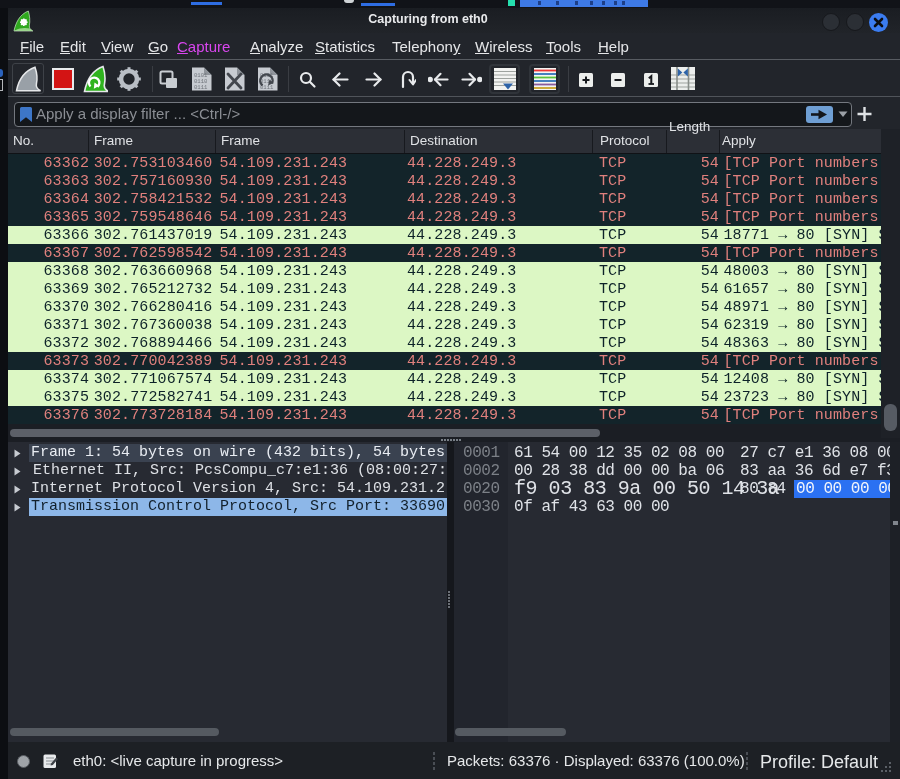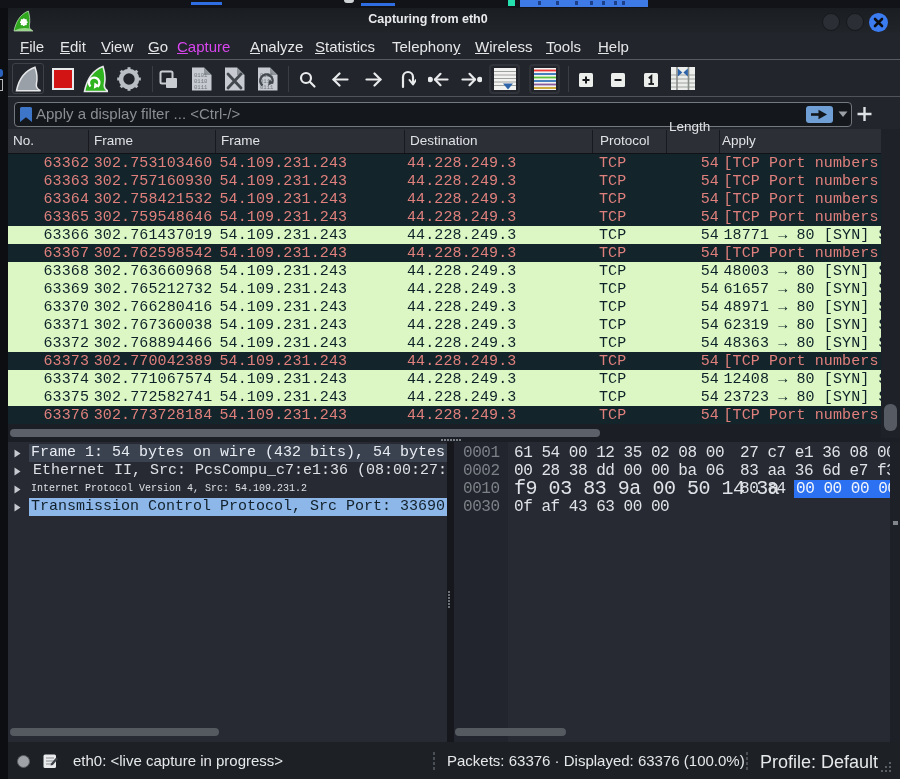--- a/index.html
+++ b/index.html
@@ -272,21 +272,21 @@
     <path d="M0.5,0.5 L6.5,4.5 L0.5,8.5 Z" fill="#c6cad0"></path>
   </svg>
 <div class="abs" style="left:31px;top:444px;width:416px;height:18px;overflow:hidden;font-size:15px;line-height:18px;color:#e8ecf2;white-space:pre;font-family:Liberation Mono,monospace;">Frame 1: 54 bytes on wire (432 bits), 54 bytes</div>
 <svg class="abs" style="left:14px;top:467px;" width="7" height="9" viewBox="0 0 7 9">
     <path d="M0.5,0.5 L6.5,4.5 L0.5,8.5 Z" fill="#c6cad0"></path>
   </svg>
 <div class="abs" style="left:31px;top:462px;width:416px;height:18px;overflow:hidden;font-size:15px;line-height:18px;color:#dde0e5;white-space:pre;font-family:Liberation Mono,monospace;text-align:right;">Ethernet II, Src: PcsCompu_c7:e1:36 (08:00:27:</div>
 <svg class="abs" style="left:14px;top:485px;" width="7" height="9" viewBox="0 0 7 9">
     <path d="M0.5,0.5 L6.5,4.5 L0.5,8.5 Z" fill="#c6cad0"></path>
   </svg>
-<div class="abs" style="left:31px;top:480px;width:416px;height:18px;overflow:hidden;font-size:10px;line-height:18px;color:#dde0e5;white-space:pre;font-family:Liberation Mono,monospace;">Internet Protocol Version 4, Src: 54.109.231.2</div>
+<div class="abs" style="left:31px;top:480px;width:416px;height:18px;overflow:hidden;font-size:15px;line-height:18px;color:#dde0e5;white-space:pre;font-family:Liberation Mono,monospace;">Internet Protocol Version 4, Src: 54.109.231.2</div>
 <div class="abs" style="left:29px;top:498px;width:418px;height:18px;background:#8db7e8;"></div>
 <svg class="abs" style="left:14px;top:503px;" width="7" height="9" viewBox="0 0 7 9">
     <path d="M0.5,0.5 L6.5,4.5 L0.5,8.5 Z" fill="#c6cad0"></path>
   </svg>
 <div class="abs" style="left:31px;top:498px;width:416px;height:18px;overflow:hidden;font-size:15px;line-height:18px;color:#12202b;white-space:pre;font-family:Liberation Mono,monospace;">Transmission Control Protocol, Src Port: 33690</div>
 <div class="abs" style="left:10px;top:728px;width:209px;height:8px;background:#555a61;border-radius:4px;"></div>
 <div class="abs" style="left:447px;top:442px;width:7px;height:300px;background:#15171c;"></div>
 <div class="abs" style="left:448px;top:591px;width:2px;height:18px;">
     <span class="abs" style="left:0;top:0px;width:2px;height:2px;background:#8a8f96;border-radius:50%;"></span>
     <span class="abs" style="left:0;top:3px;width:2px;height:2px;background:#8a8f96;border-radius:50%;"></span>
@@ -296,21 +296,21 @@
     <span class="abs" style="left:0;top:15px;width:2px;height:2px;background:#8a8f96;border-radius:50%;"></span>
   </div>
 <div class="abs" style="left:454px;top:442px;width:436px;height:300px;background:#272a32;overflow:hidden;"></div>
 <div class="abs" style="left:454px;top:442px;width:54px;height:300px;background:#22252d;"></div>
 <div class="abs" style="left:463px;top:444px;height:18px;font-size:16px;line-height:18px;color:#7c8087;white-space:pre;letter-spacing:-0.47px;font-family:Liberation Mono,monospace;">0001</div>
 <div class="abs" style="left:514px;top:444px;height:18px;font-size:16px;line-height:18px;color:#dfe2e7;white-space:pre;letter-spacing:-0.47px;font-family:Liberation Mono,monospace;">61 54 00 12 35 02 08 00</div>
 <div class="abs" style="left:740px;top:444px;height:18px;font-size:16px;line-height:18px;color:#dfe2e7;white-space:pre;letter-spacing:-0.47px;font-family:Liberation Mono,monospace;">27 c7 e1 36 08 00</div>
 <div class="abs" style="left:463px;top:462px;height:18px;font-size:16px;line-height:18px;color:#7c8087;white-space:pre;letter-spacing:-0.47px;font-family:Liberation Mono,monospace;">0002</div>
 <div class="abs" style="left:514px;top:462px;height:18px;font-size:16px;line-height:18px;color:#dfe2e7;white-space:pre;letter-spacing:-0.47px;font-family:Liberation Mono,monospace;">00 28 38 dd 00 00 ba 06</div>
 <div class="abs" style="left:740px;top:462px;height:18px;font-size:16px;line-height:18px;color:#dfe2e7;white-space:pre;letter-spacing:-0.47px;font-family:Liberation Mono,monospace;">83 aa 36 6d e7 f3</div>
-<div class="abs" style="left:463px;top:480px;height:18px;font-size:16px;line-height:18px;color:#7c8087;white-space:pre;letter-spacing:-0.47px;font-family:Liberation Mono,monospace;">0010</div>
+<div class="abs" style="left:463px;top:480px;height:18px;font-size:16px;line-height:18px;color:#7c8087;white-space:pre;letter-spacing:-0.47px;font-family:Liberation Mono,monospace;">0020</div>
 <div class="abs" style="left:514px;top:480px;height:18px;font-size:20px;line-height:18px;color:#dfe2e7;white-space:pre;letter-spacing:-0.47px;font-family:Liberation Mono,monospace;">f9 03 83 9a 00 50 14 3a</div>
 <div class="abs" style="left:463px;top:498px;height:18px;font-size:16px;line-height:18px;color:#7c8087;white-space:pre;letter-spacing:-0.47px;font-family:Liberation Mono,monospace;">0030</div>
 <div class="abs" style="left:514px;top:498px;height:18px;font-size:16px;line-height:18px;color:#dfe2e7;white-space:pre;letter-spacing:-0.47px;font-family:Liberation Mono,monospace;">0f af 43 63 00 00</div>
 <div class="abs" style="left:740px;top:480px;height:18px;font-size:16px;line-height:18px;color:#dfe2e7;white-space:pre;letter-spacing:-0.47px;font-family:Liberation Mono,monospace;">80 84</div>
 <div class="abs" style="left:794px;top:480px;width:96px;height:18px;background:#2b71f2;overflow:hidden;"></div>
 <div class="abs" style="left:796px;top:480px;width:94px;height:18px;overflow:hidden;font-size:16px;line-height:18px;color:#f2f5fa;white-space:pre;letter-spacing:-0.47px;font-family:Liberation Mono,monospace;">00 00 00 00</div>
 <div class="abs" style="left:455px;top:728px;width:111px;height:8px;background:#555a61;border-radius:4px;"></div>
 <div class="abs" style="left:890px;top:442px;width:10px;height:300px;background:#1d2026;"></div>
 <div class="abs" style="left:893px;top:521px;width:5px;height:4px;background:#80858c;"></div>
 <div class="abs" style="left:8px;top:742px;width:892px;height:37px;background:#1d2025;"></div>

